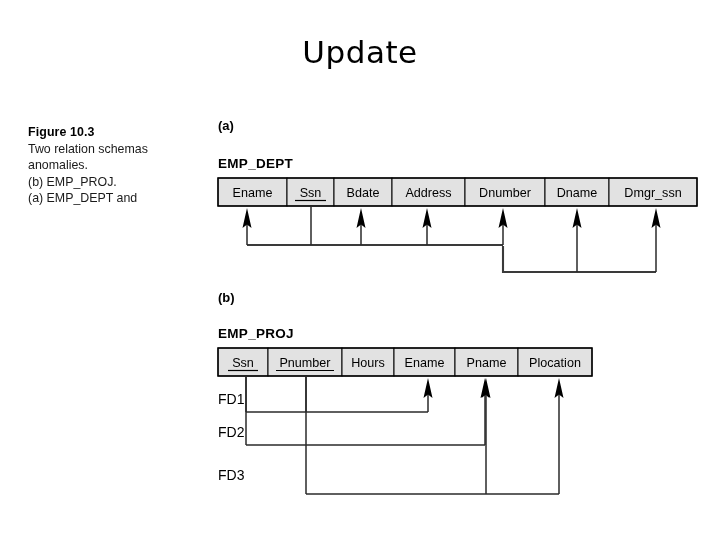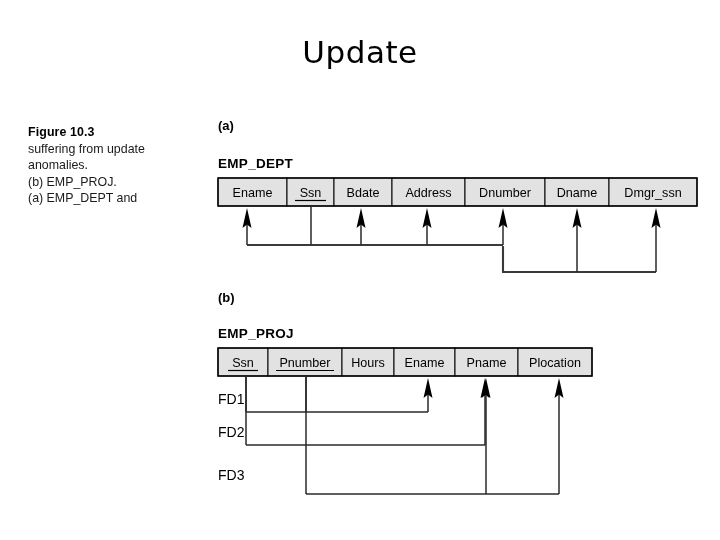--- a/index.html
+++ b/index.html
@@ -116,21 +116,21 @@
 </style>
 </head>
 <body>
 
 <div id="slide">
 
   <div id="slide-title">Update</div>
 
   <div id="figure-caption">
     <span class="cap-title cap-line">Figure 10.3</span>
-    <span class="cap-line">suffering from update</span>
+    <span class="cap-line">Two relation schemas</span>
     <span class="cap-line">anomalies.</span>
     <span class="cap-line">(b) EMP_PROJ.</span>
     <span class="cap-line">(a) EMP_DEPT and</span>
   </div>
 
   <svg id="diagram" viewBox="0 0 720 540" width="720" height="540" xmlns="http://www.w3.org/2000/svg">
 
     <g>
 
       <text class="sec-label" x="218" y="130">(a)</text>

